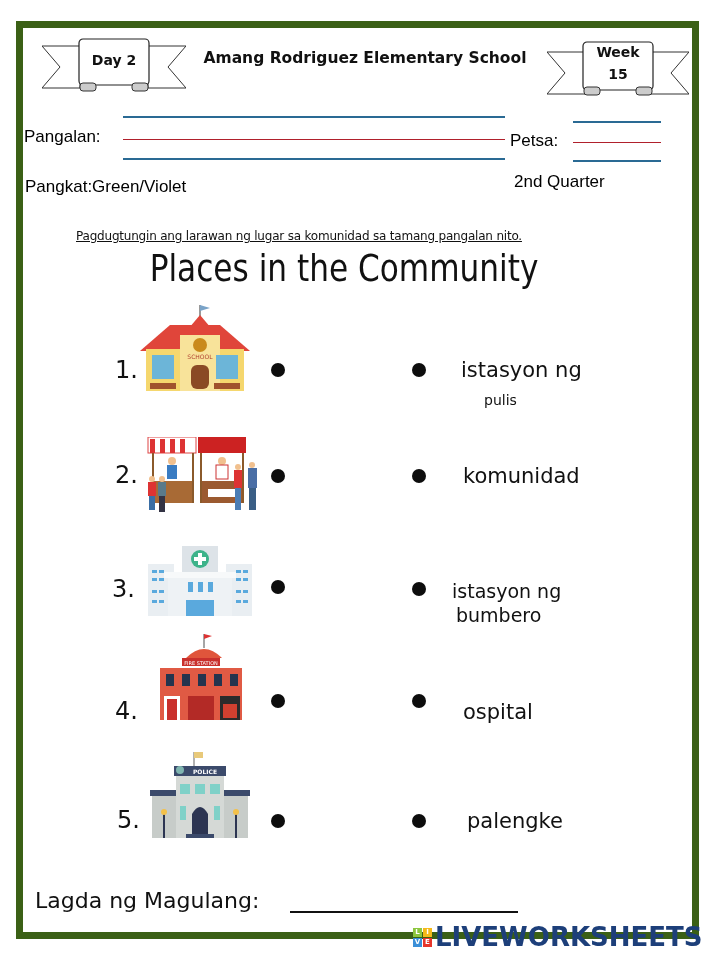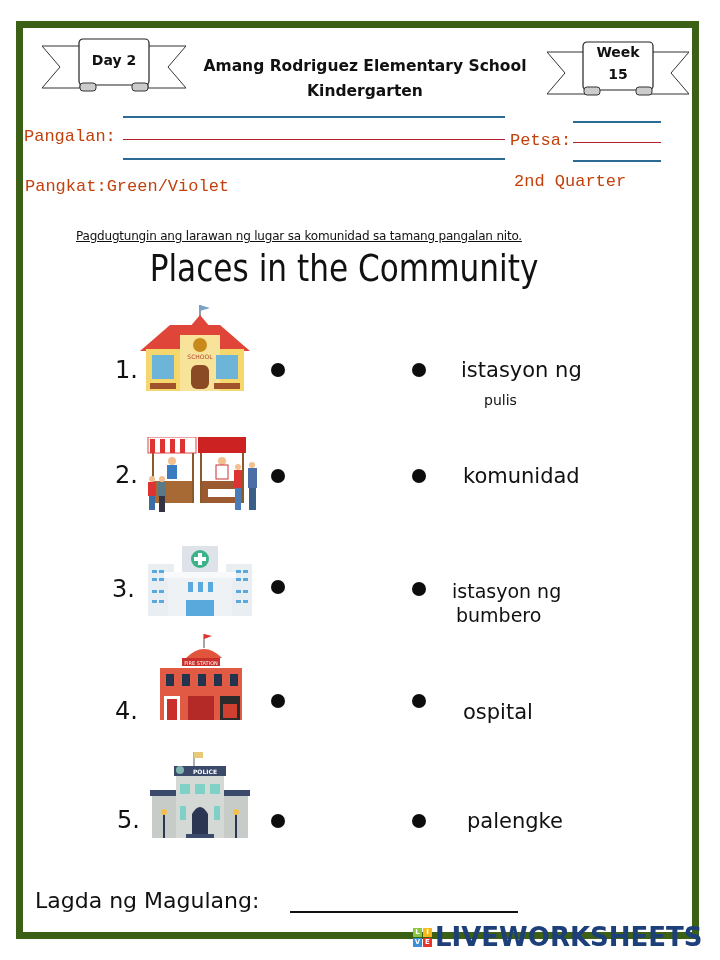--- a/index.html
+++ b/index.html
@@ -15,25 +15,25 @@
   
   .ribbon { position:absolute; }
   .ribbon svg { position:absolute; left:0; top:0; }
   .ribbon-text {
     position:absolute; left:0; width:100%; text-align:center;
     font-family:"DejaVu Sans", sans-serif; font-weight:bold; font-size:14px; color:#111;
   }
 
   .school-title {
     position:absolute; left:190px; top:46px; width:350px; text-align:center;
-    font-family:"DejaVu Sans", sans-serif; font-weight:bold; font-size:15.5px; line-height:25px;margin-top:8px;
+    font-family:"DejaVu Sans", sans-serif; font-weight:bold; font-size:15.5px; line-height:25px;
   }
 
   .label {
-    position:absolute; font-family:Liberation Mono, monospace; font-size:17px; color:#c2410c;
+    position:absolute; font-family:Liberation Sans, sans-serif; font-size:17px; color:#000000;
   }
   .line { position:absolute; height:2px; }
   .blue { background:#2a6a94; }
   .red { background:#b0202c; height:1px; }
 
   .instructions {
     position:absolute; left:76px; top:229px; font-size:12px;
     font-family:"DejaVu Sans", sans-serif; letter-spacing:-0.2px;text-decoration:underline;
   }
   .main-title {
@@ -76,21 +76,20 @@
     <polygon points="144,10 106,10 106,52 144,52 126,31" fill="#fff" stroke="#333" stroke-width="1"></polygon>
     <rect x="37" y="3" width="70" height="46" rx="4" fill="#fff" stroke="#222" stroke-width="1.2"></rect>
     <rect x="38" y="47" width="16" height="8" rx="3" fill="#ccc" stroke="#333" stroke-width="1"></rect>
     <rect x="90" y="47" width="16" height="8" rx="3" fill="#ccc" stroke="#333" stroke-width="1"></rect>
   </svg>
   <div class="ribbon-text" style="top:16px;">Day 2</div>
 </div>
 
 <div class="school-title">
   <div>Amang Rodriguez Elementary School</div>
-  <div>Kindergarten</div>
 </div>
 
 <div class="ribbon" style="left:547px;top:40px;width:142px;height:58px;">
   <svg width="142" height="58" viewBox="0 0 142 58">
     <polygon points="0,12 38,12 38,54 0,54 18,33" fill="#fff" stroke="#333" stroke-width="1"></polygon>
     <polygon points="142,12 104,12 104,54 142,54 124,33" fill="#fff" stroke="#333" stroke-width="1"></polygon>
     <rect x="36" y="2" width="70" height="48" rx="4" fill="#fff" stroke="#222" stroke-width="1.2"></rect>
     <rect x="37" y="47" width="16" height="8" rx="3" fill="#ccc" stroke="#333" stroke-width="1"></rect>
     <rect x="89" y="47" width="16" height="8" rx="3" fill="#ccc" stroke="#333" stroke-width="1"></rect>
   </svg>

